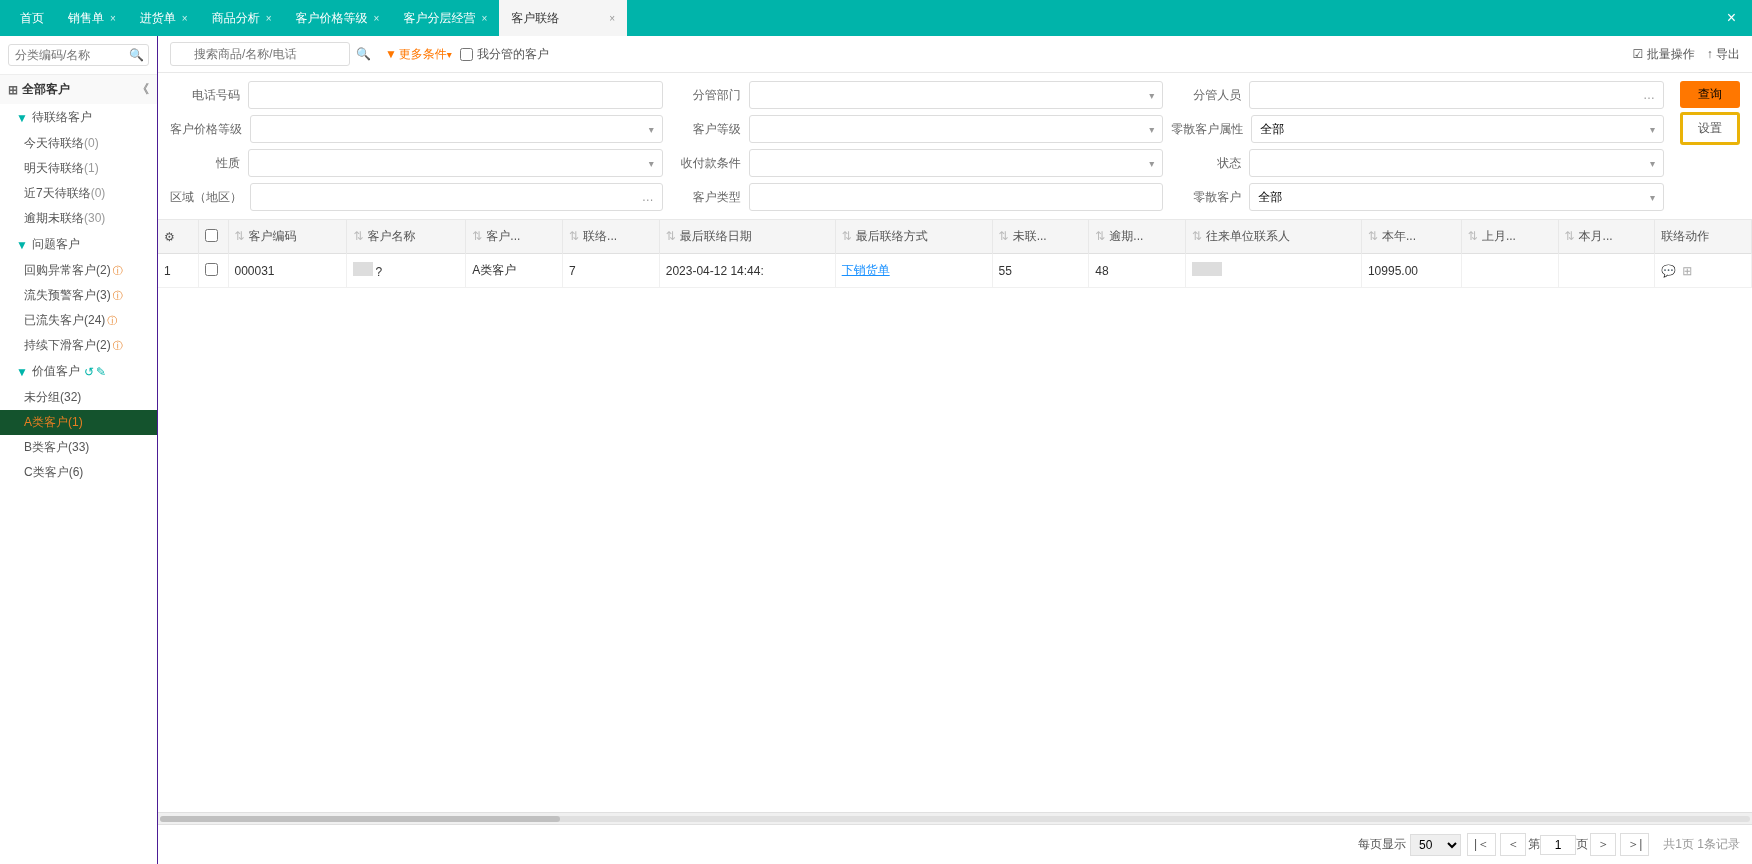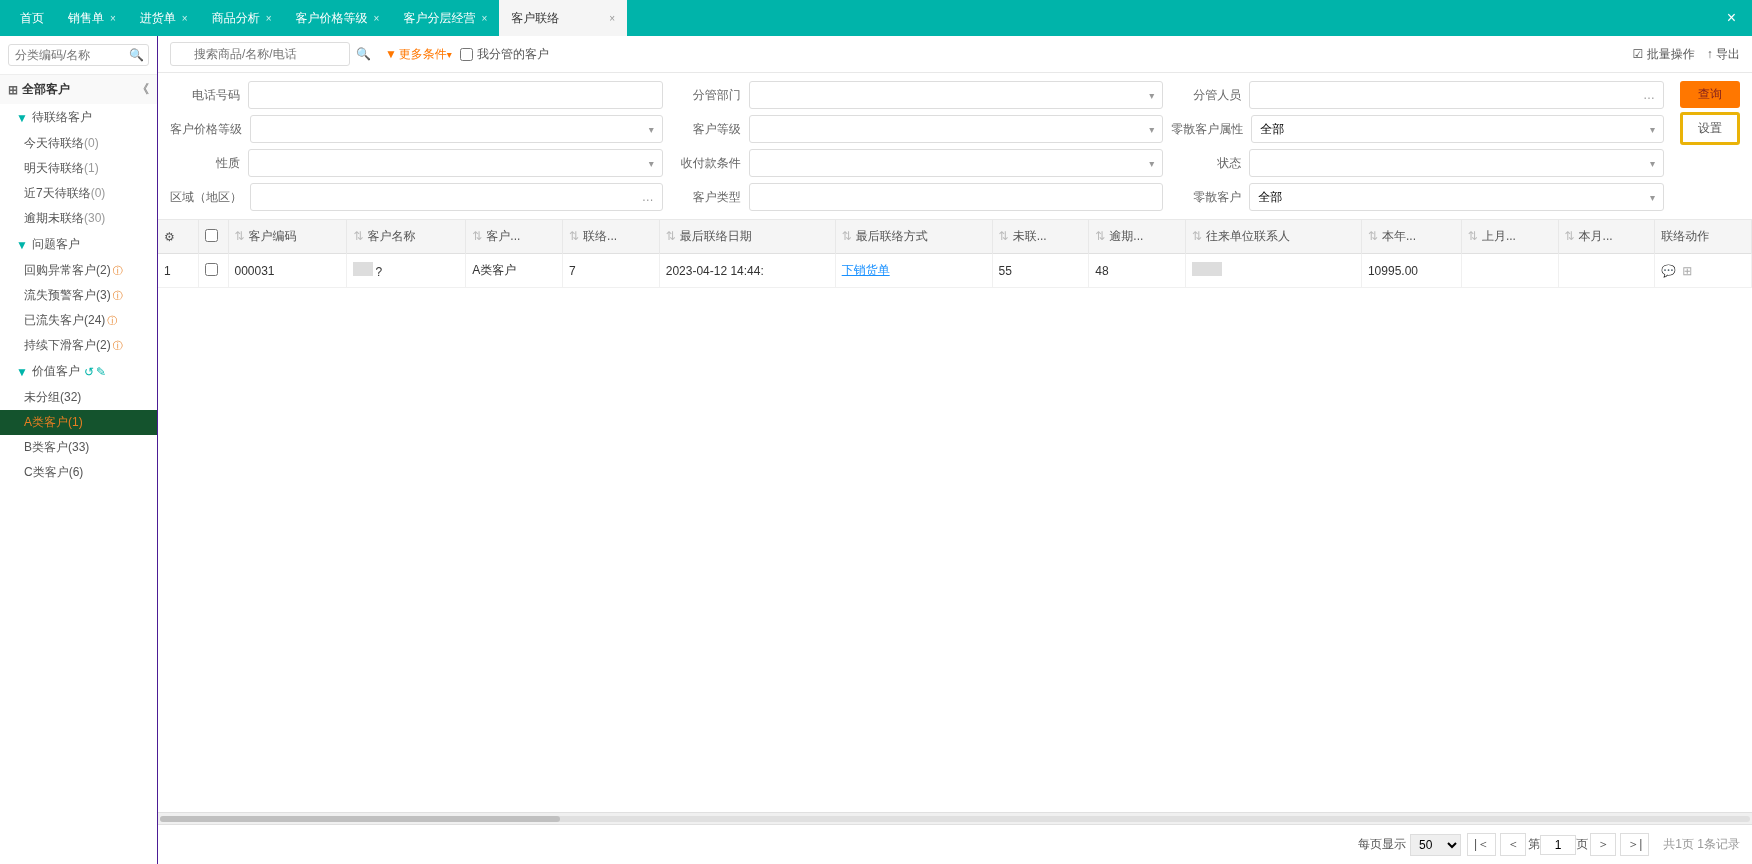--- a/index.html
+++ b/index.html
@@ -204,21 +204,21 @@
     .filter-field .field-input .arrow { color: #999; font-size: 10px; }
     .filter-field .field-input .dots { color: #999; }
     .filter-actions {
       display: flex;
       flex-direction: column;
       gap: 4px;
       min-width: 60px;
     }
     .btn-query {
       background: #ff7700;
-      color: #7f1d1d;
+      color: #000000;
       border: none;
       border-radius: 3px;
       padding: 5px 2px;
       cursor: pointer;
       font-size: 12px;
       font-family: Liberation Serif, serif;
     }
     .btn-settings {
       background: white;
       color: #555;

